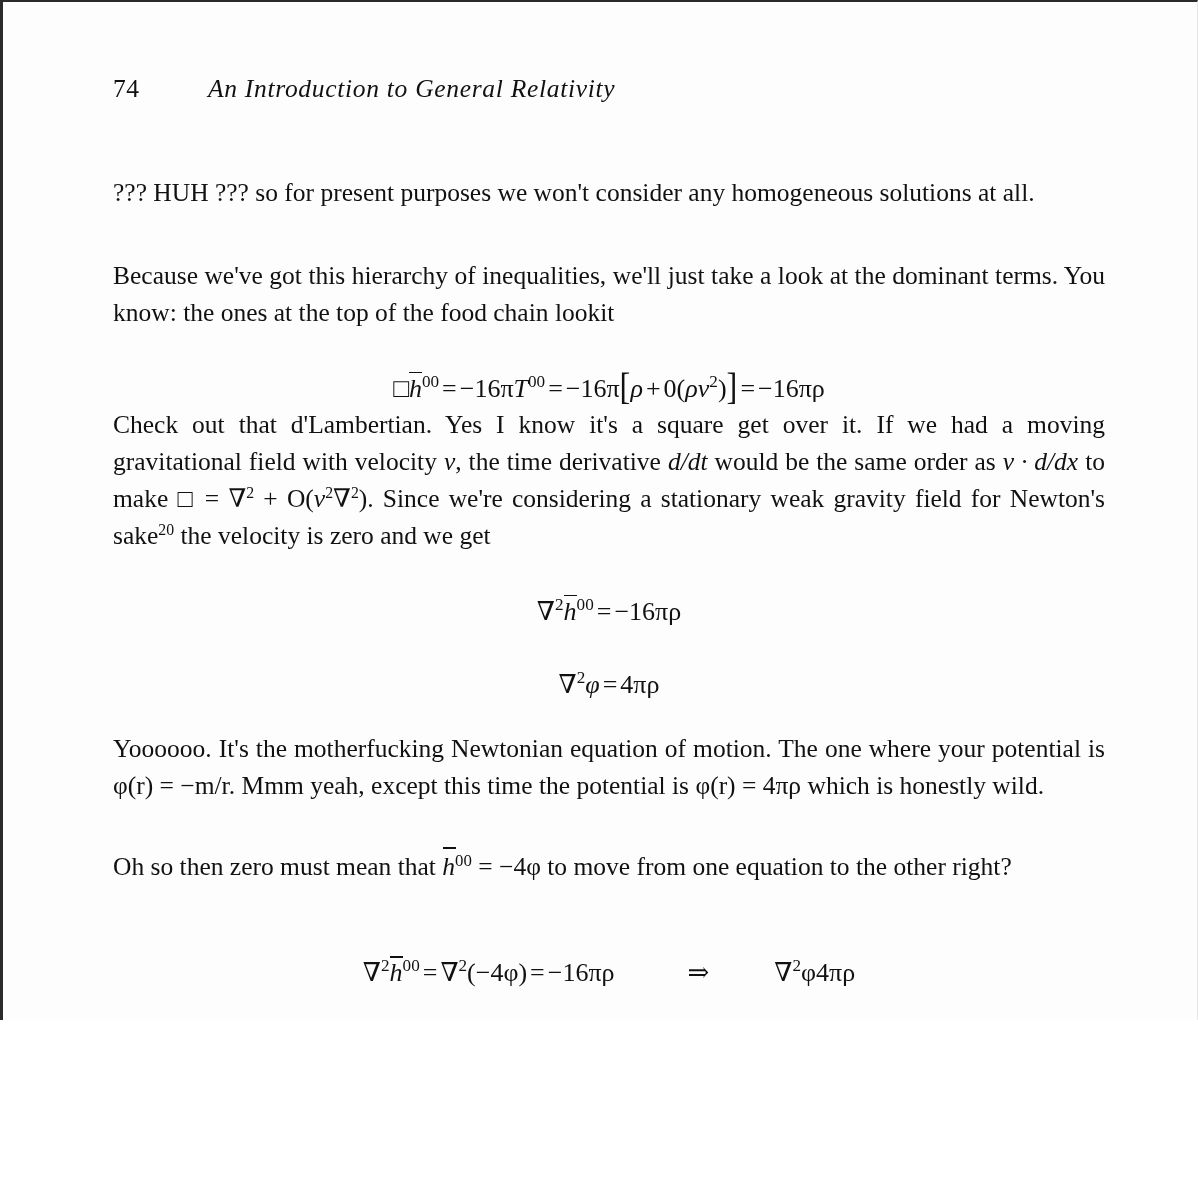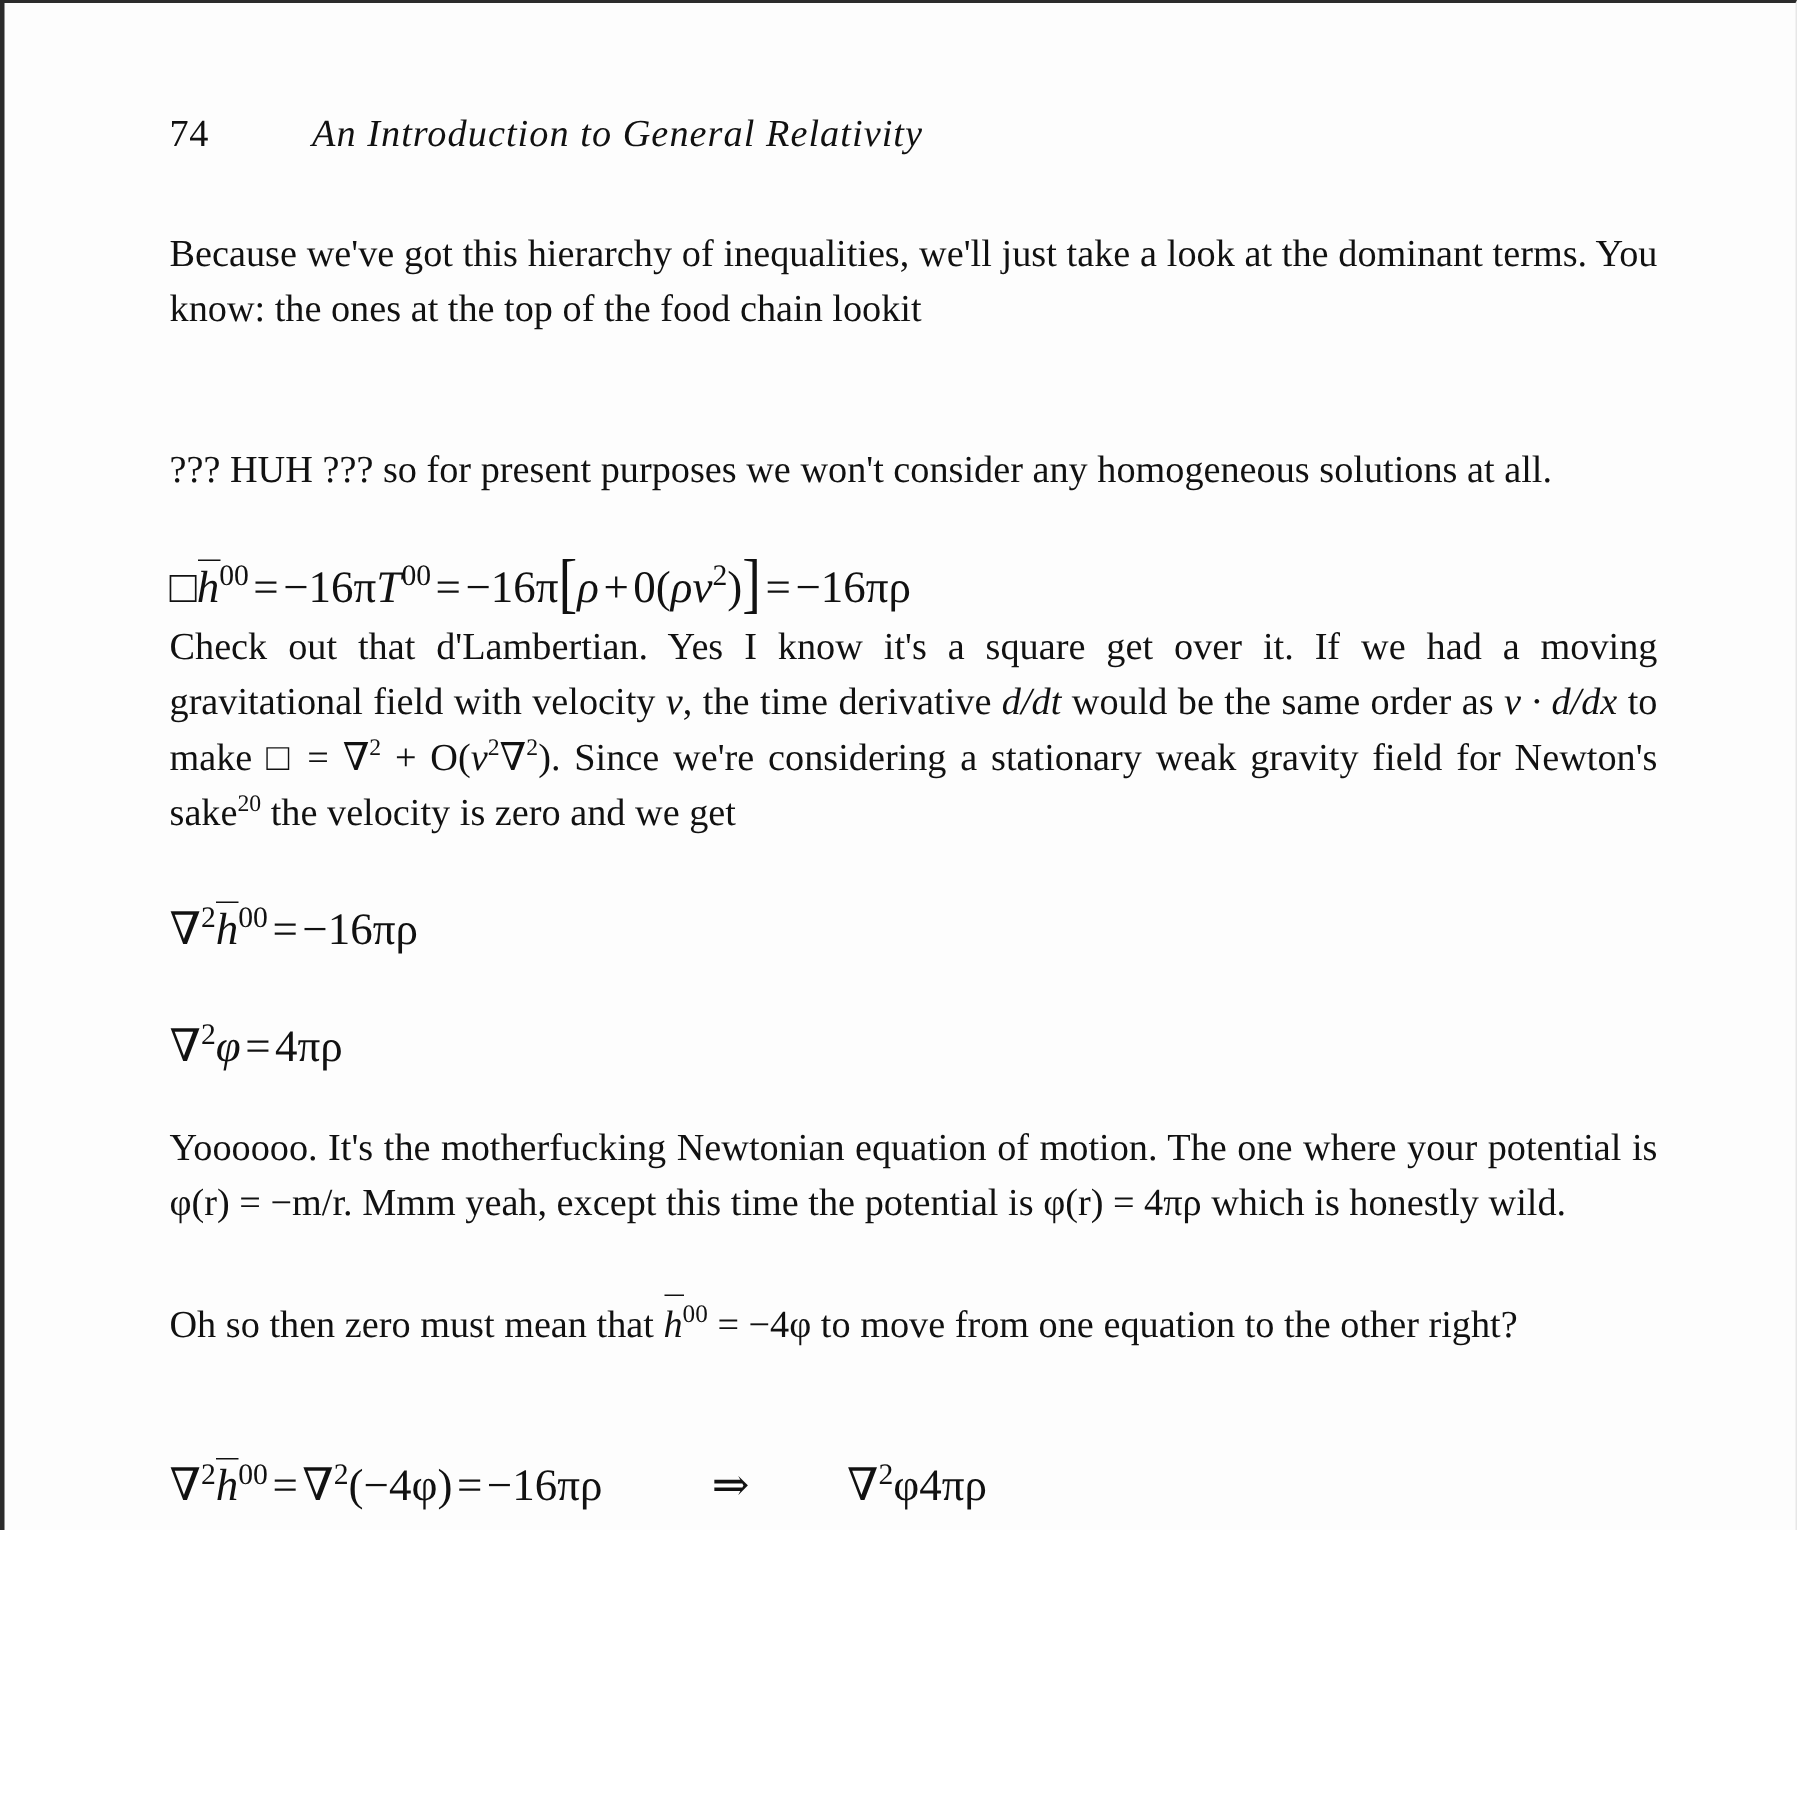--- a/index.html
+++ b/index.html
@@ -71,21 +71,22 @@
     font-style: italic;
   }
   sup.fn {
     font-size: 0.62em;
     vertical-align: super;
     line-height: 0;
   }
 
   
   .display {
-    font-size: 30px;
+    text-align: center;
+    font-size: 26px;
     line-height: 1.2;
     white-space: nowrap;
   }
   .display.eq1 { margin-top: 36px; margin-bottom: 0; }
   .display.eq2 { margin-top: 42px; }
   .display.eq3 { margin-top: 42px; }
   .display.eq4 { margin-top: 72px; }
 
   .math {
     font-family: "Liberation Serif", "DejaVu Serif", serif;
@@ -140,23 +141,23 @@
 <body>
 
 <div class="page" style="background: rgb(253, 253, 253); color: rgb(17, 17, 17);">
   <div class="content">
 
     <div class="runhead">
       <span class="folio">74</span>
       <span class="title">An Introduction to General Relativity</span>
     </div>
 
+    <p class="para gap-a">??? HUH ??? so for present purposes we won't consider any homogeneous solutions at all.</p>
+
     <p class="para gap-b">Because we've got this hierarchy of inequalities, we'll just take a look at the dominant terms. You know: the ones at the top of the food chain lookit</p>
-
-    <p class="para gap-a">??? HUH ??? so for present purposes we won't consider any homogeneous solutions at all.</p>
 
     <div class="display eq1">
       <span class="math"><span class="box">□</span><span class="hbar">h</span><sup>00</sup><span class="op">=</span><span class="num">−16π</span><span class="var">T</span><sup>00</sup><span class="op">=</span><span class="num">−16π</span><span class="bigbr">[</span><span class="var">ρ</span><span class="op">+</span><span class="num">0</span><span class="num">(</span><span class="var">ρ</span><span class="var">v</span><sup>2</sup><span class="num">)</span><span class="bigbr">]</span><span class="op">=</span><span class="num">−16πρ</span></span>
     </div>
 
     <p class="para gap-c"><span>Check out that d'Lambertian. Yes I know it's a square get over it. If we had a moving gravitational field with velocity </span><i>v</i><span>, the time derivative </span><i>d/dt</i><span> would be the same order as </span><i>v · d/dx</i><span> to make </span><span class="math">□ = ∇</span><sup class="fn">2</sup><span class="math"> + O(</span><i>v</i><sup class="fn">2</sup><span class="math">∇</span><sup class="fn">2</sup><span>). Since we're considering a stationary weak gravity field for Newton's sake</span><sup class="fn">20</sup><span> the velocity is zero and we get</span></p>
 
     <div class="display eq2">
       <span class="math"><span class="nabla">∇</span><sup>2</sup><span class="hbar">h</span><sup>00</sup><span class="op">=</span><span class="num">−16πρ</span></span>
     </div>

